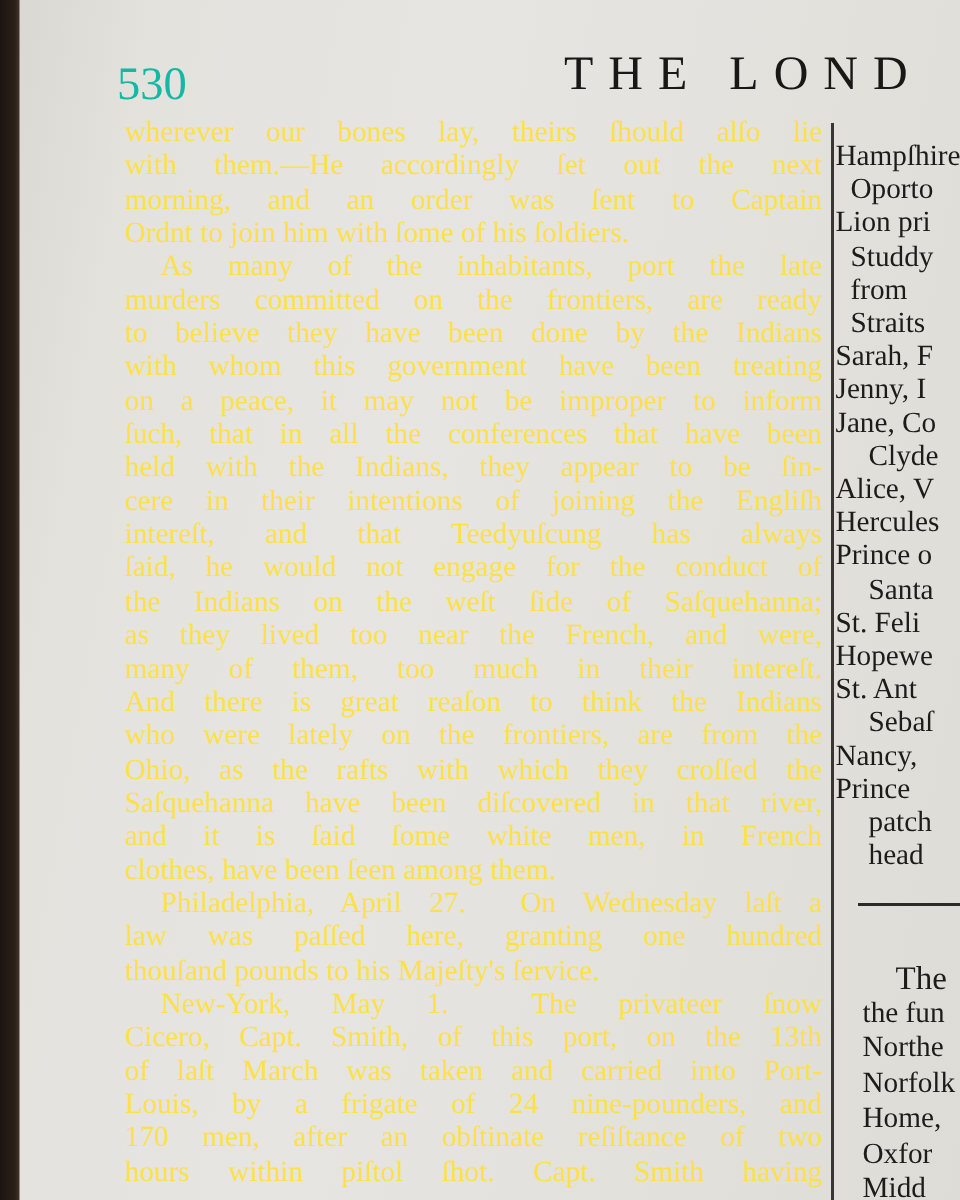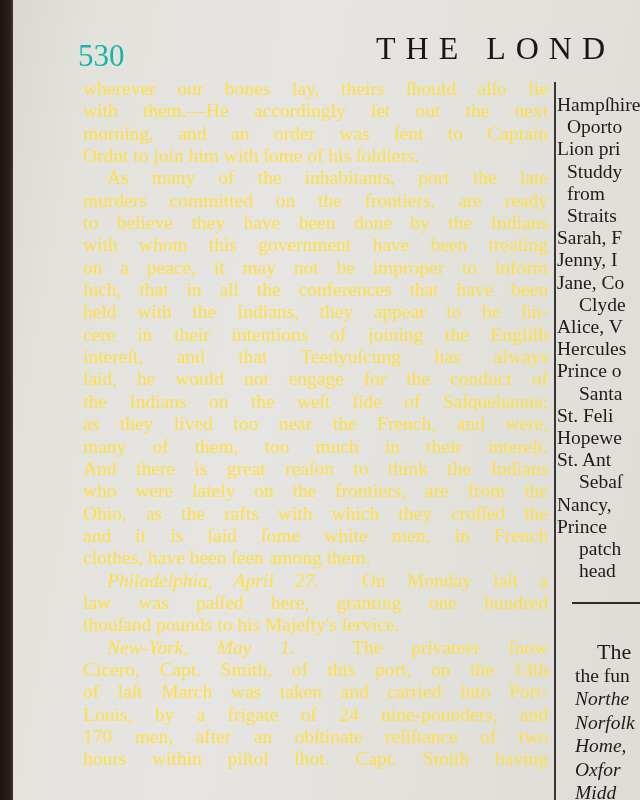--- a/index.html
+++ b/index.html
@@ -21,21 +21,21 @@
     font-size:32px; color:#1a1817; letter-spacing:10px;font-family:Liberation Serif, serif;
   }
   .col-main {
     position:absolute; left:83px; top:78px; width:465px;
     font-size:19.5px; line-height:22.35px; color:#fde047;
     text-align:justify;
   }
   .col-main .line { display:block; white-space:nowrap; text-align-last:justify; text-align:justify; }
   .col-main .indent { padding-left:24px; }
   .col-main .last { text-align-last:left; }
-  .it { font-style:italic; }
+  .it { }
   .rule-vertical {
     position:absolute; left:554px; top:82px; width:2px; height:718px;
     background:#3a3532;
   }
   .col-side {
     position:absolute; left:557px; top:94px; width:90px; overflow:hidden;
     font-size:19.5px; line-height:22.2px; color:#1e1b19; white-space:nowrap;
   }
   .col-side .l { display:block; }
   .col-side .i1 { padding-left:10px; }
@@ -77,24 +77,25 @@
   <span class="line">held with the Indians, they appear to be ſin-</span>
   <span class="line">cere in their intentions of joining the Engliſh</span>
   <span class="line">intereſt, and that Teedyuſcung has always</span>
   <span class="line">ſaid, he would not engage for the conduct of</span>
   <span class="line">the Indians on the weſt ſide of Saſquehanna;</span>
   <span class="line">as they lived too near the French, and were,</span>
   <span class="line">many of them, too much in their intereſt.</span>
   <span class="line">And there is great reaſon to think the Indians</span>
   <span class="line">who were lately on the frontiers, are from the</span>
   <span class="line">Ohio, as the rafts with which they croſſed the</span>
+  <span class="line">Saſquehanna have been diſcovered in that river,</span>
   <span class="line">and it is ſaid ſome white men, in French</span>
   <span class="line last">clothes, have been ſeen among them.</span>
 
-  <span class="line indent"><span class="it">Philadelphia, April 27.</span>&nbsp;&nbsp;<span>On Monday laſt a</span></span>
+  <span class="line indent"><span class="it">Philadelphia, April 27.</span>&nbsp;&nbsp;<span>On Wednesday laſt a</span></span>
   <span class="line">law was paſſed here, granting one hundred</span>
   <span class="line last">thouſand pounds to his Majeſty's ſervice.</span>
 
   <span class="line indent"><span class="it">New-York, May 1.</span>&nbsp;&nbsp;<span>The privateer ſnow</span></span>
   <span class="line">Cicero, Capt. Smith, of this port, on the 13th</span>
   <span class="line">of laſt March was taken and carried into Port-</span>
   <span class="line">Louis, by a frigate of 24 nine-pounders, and</span>
   <span class="line">170 men, after an obſtinate reſiſtance of two</span>
   <span class="line">hours within piſtol ſhot. Capt. Smith having</span>
 </div>

